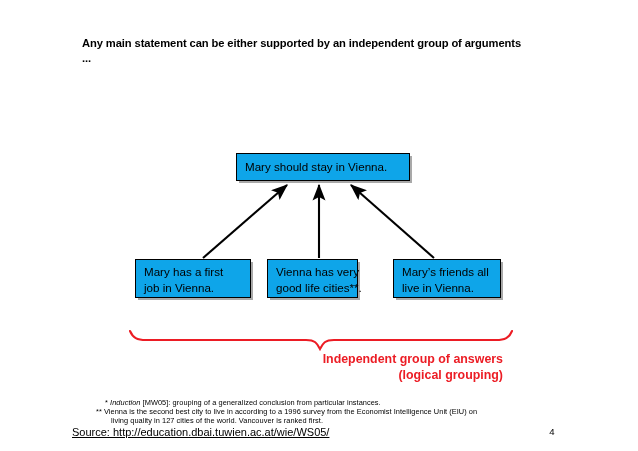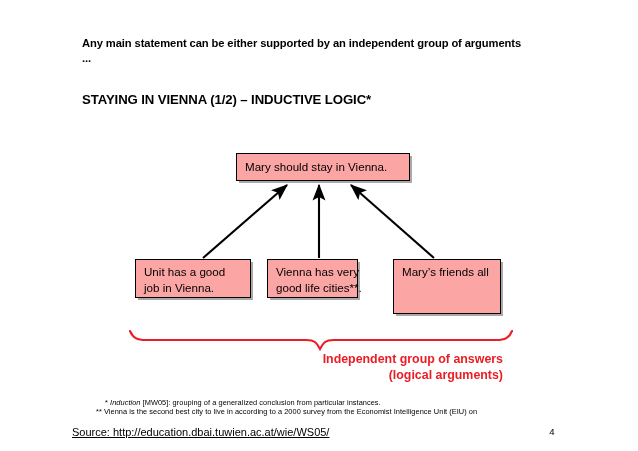--- a/index.html
+++ b/index.html
@@ -21,33 +21,33 @@
   }
   .title{
     position:absolute;left:82px;top:80px;width:470px;
     font-size:13.2px;font-weight:bold;line-height:16px;
     letter-spacing:-0.1px;
   }
 
   
   .box{
     position:absolute;
-    background:#fca5a5;
+    background:#0ea5e9;
     border:1.3px solid #000000;
     box-shadow:2.5px 2.5px 0 -0.5px #a9a9a9;
     font-size:11.6px;
     line-height:16px;
     box-sizing:border-box;
     padding:4px 7px 4px 8px;
     z-index:3;
   }
   .box-top{left:236px;top:141px;width:174px;height:28px;padding-top:5px;}
   .box-p1{left:135px;top:247px;width:116px;height:39px;}
   .box-p2{left:267px;top:247px;width:91px;height:39px;}
-  .box-p3{left:393px;top:247px;width:108px;height:55px;}
+  .box-p3{left:393px;top:247px;width:108px;height:39px;}
   .box .ln{display:block;white-space:nowrap;}
 
   
   .arrows{position:absolute;left:0;top:0;width:638px;height:451px;z-index:2;}
 
   
   .brace{position:absolute;left:0;top:0;width:638px;height:451px;z-index:2;}
   .grouping-label{
     position:absolute;left:139px;top:340px;width:364px;
     text-align:right;color:#ec1c24;
@@ -71,21 +71,20 @@
     position:absolute;left:545px;top:414px;
     font-size:9.6px;color:#000;text-align:center;width:14px;
   }
 </style>
 </head>
 <body>
 
 <div class="slide">
 
   <div class="intro">Any main statement can be either supported by an independent group of arguments ...</div>
-  <div class="title">STAYING IN VIENNA (1/2) – INDUCTIVE LOGIC*</div>
 
   <svg class="arrows" viewBox="0 0 638 451">
     <defs>
       <marker id="ah" markerWidth="9" markerHeight="9" refX="7.4" refY="3.1" orient="auto" markerUnits="strokeWidth">
         <path d="M0,0 L8,3.1 L0,6.2 L1.7,3.1 Z" fill="#000000"></path>
       </marker>
     </defs>
     <line x1="203" y1="246" x2="287" y2="173" stroke="#000000" stroke-width="2.1" marker-end="url(#ah)"></line>
     <line x1="319" y1="246" x2="319" y2="173" stroke="#000000" stroke-width="2.1" marker-end="url(#ah)"></line>
     <line x1="434" y1="246" x2="351" y2="173" stroke="#000000" stroke-width="2.1" marker-end="url(#ah)"></line>
@@ -99,35 +98,37 @@
              C 323,331 325,328 334,328
              L 496,328
              C 505,328 509,326 512,319" fill="none" stroke="#ec1c24" stroke-width="2.1" stroke-linecap="round"></path>
   </svg>
 
   <div class="box box-top">
     <span class="ln">Mary should stay in Vienna.</span>
   </div>
 
   <div class="box box-p1">
-    <span class="ln">Unit has a good</span>
+    <span class="ln">Mary has a first</span>
     <span class="ln">job in Vienna.</span>
   </div>
   <div class="box box-p2">
     <span class="ln">Vienna has very</span>
     <span class="ln">good life cities**.</span>
   </div>
   <div class="box box-p3">
     <span class="ln">Mary’s friends all</span>
+    <span class="ln">live in Vienna.</span>
   </div>
 
   <div class="grouping-label">
     <div>Independent group of answers</div>
-    <div>(logical arguments)</div>
+    <div>(logical grouping)</div>
   </div>
 
   <div class="fn fn1"><span>*</span> <em>Induction</em><span> [MW05]: grouping of a generalized conclusion from particular instances.</span></div>
-  <div class="fn fn2"><span>**</span><span> Vienna is the second best city to live in according to a 2000 survey from the Economist Intelligence Unit (EIU) on</span></div>
+  <div class="fn fn2"><span>**</span><span> Vienna is the second best city to live in according to a 1996 survey from the Economist Intelligence Unit (EIU) on</span></div>
+  <div class="fn fn3">living quality in 127 cities of the world. Vancouver is ranked first.</div>
 
   <div class="source">Source: http://education.dbai.tuwien.ac.at/wie/WS05/</div>
   <div class="pageno">4</div>
 
 </div>
 
 </body></html>

